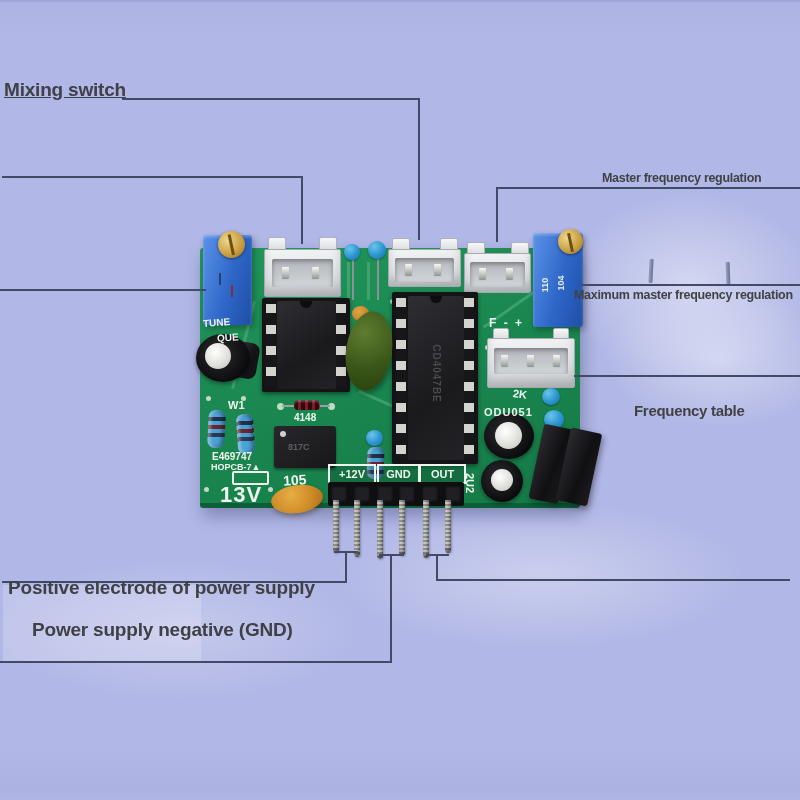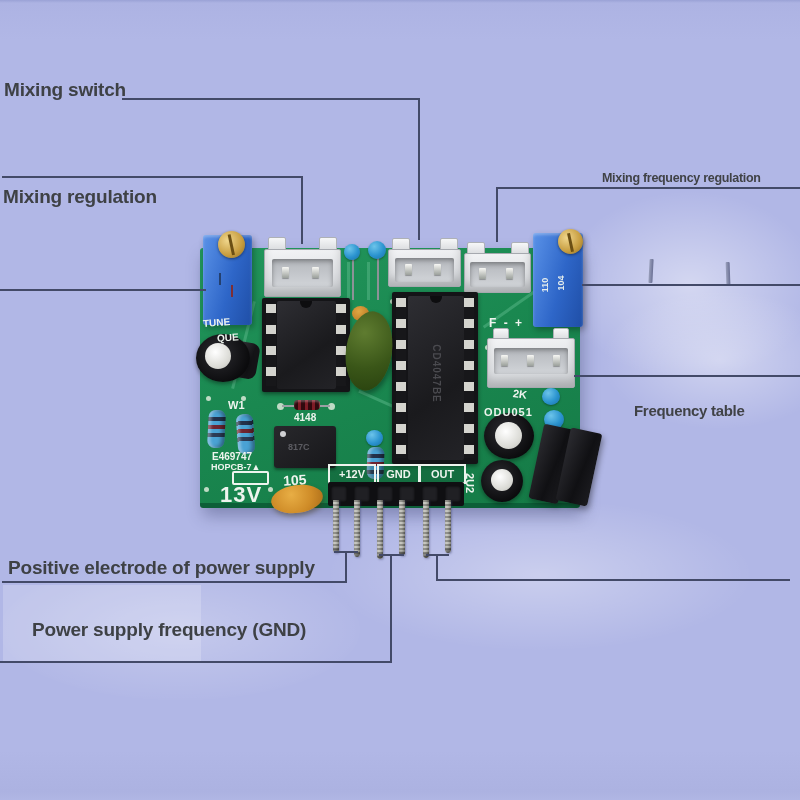--- a/index.html
+++ b/index.html
@@ -237,20 +237,20 @@
   <div class="hline" style="left:2px;top:581px;width:345px;"></div>
 
   <div class="hline" style="left:379px;top:554px;width:25px;"></div>
   <div class="vline" style="left:390px;top:554px;height:109px;"></div>
   <div class="hline" style="left:0px;top:661px;width:392px;"></div>
 
   <div class="hline" style="left:426px;top:554px;width:23px;"></div>
   <div class="vline" style="left:436px;top:554px;height:27px;"></div>
   <div class="hline" style="left:436px;top:579px;width:354px;"></div>
 
-  <div class="label" style="left:4px;top:79px;">Mixing switch</div>
-  <div class="label" style="left:3px;top:186px;">Mixing regulation</div>
-  <div class="label-sm" style="left:602px;top:171px;">Mixing frequency regulation</div>
+  <div class="label" style="left:4px;top:79px;text-decoration:underline;">Mixing switch</div>
+  <div class="label-sm" style="left:602px;top:171px;">Master frequency regulation</div>
+  <div class="label-sm" style="left:574px;top:288px;">Maximum master frequency regulation</div>
   <div class="label-sm" style="left:634px;top:402px;font-size:15px;">Frequency table</div>
-  <div class="label" style="left:8px;top:557px;">Positive electrode of power supply</div>
-  <div class="label" style="left:32px;top:619px;">Power supply frequency (GND)</div>
+  <div class="label" style="left:8px;top:577px;">Positive electrode of power supply</div>
+  <div class="label" style="left:32px;top:619px;">Power supply negative (GND)</div>
 
 </div>
 
 </body></html>

